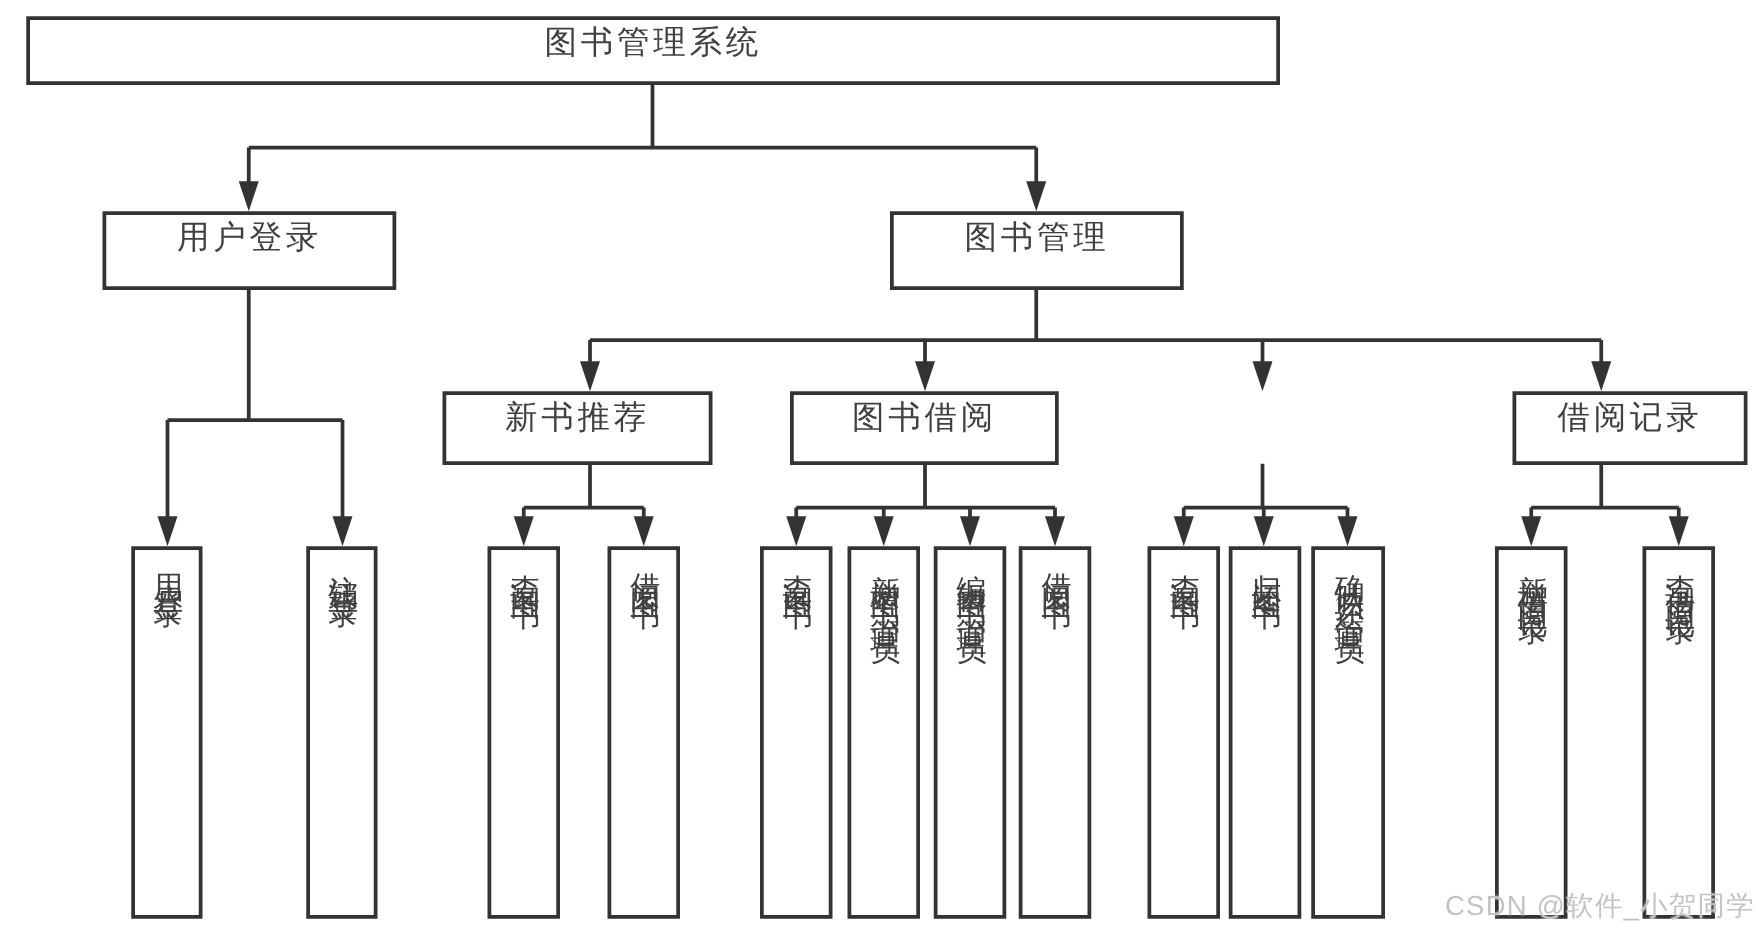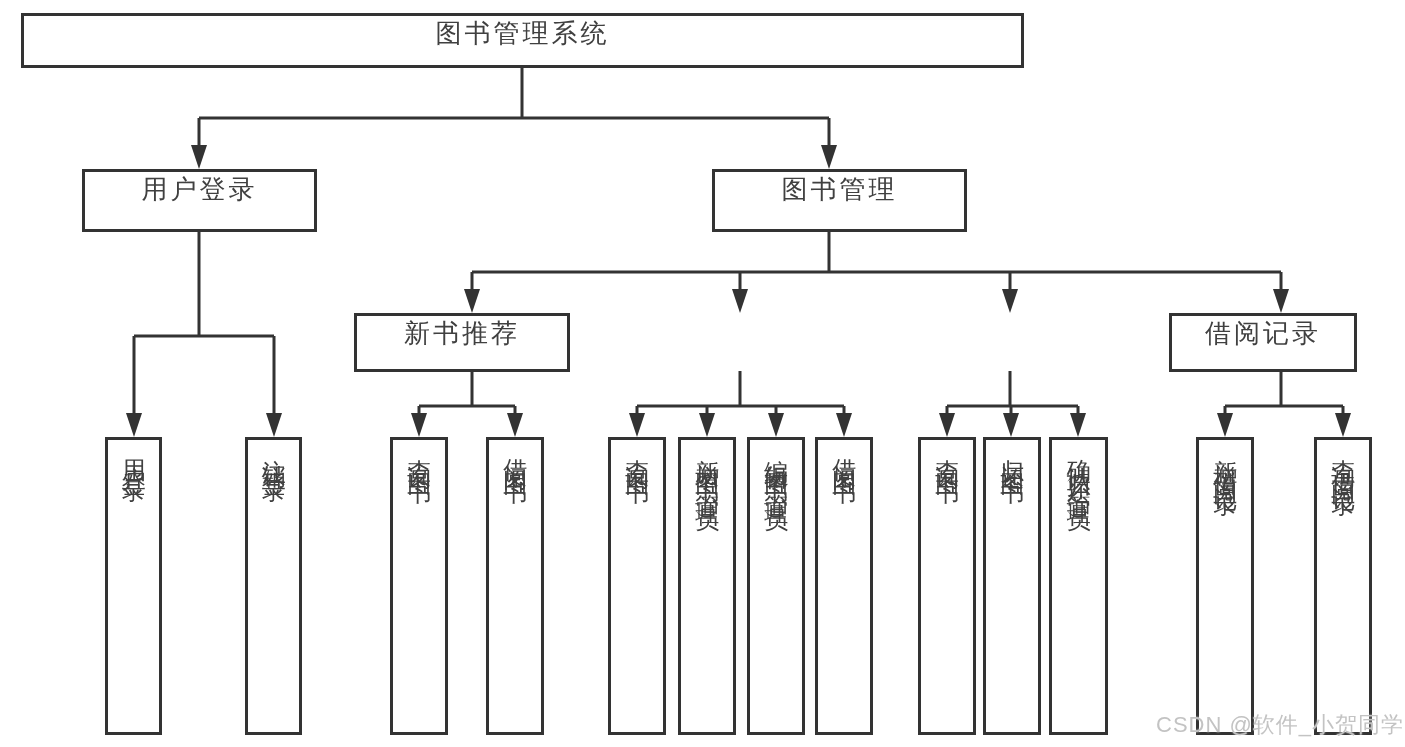--- a/index.html
+++ b/index.html
@@ -97,28 +97,31 @@
     </g>
   </svg>
 
   <div class="node h" style="left:21px; top:13px; width:1003px; height:55px;">
     <span>图书管理系统</span>
   </div>
 
   <div class="node h" style="left:82px; top:169px; width:235px; height:63px;">
     <span>用户登录</span>
   </div>
-  <div class="node h" style="left:712px; top:169px; width:255px; height:63px;">
+  <div class="node h" style="left:712px; top:169px; width:235px; height:63px;">
     <span>图书管理</span>
   </div>
 
   <div class="node h" style="left:354px; top:313px; width:216px; height:59px;">
     <span>新书推荐</span>
   </div>
-  <div class="node h" style="left:1169px; top:313px; width:188px; height:59px;">
+  <div class="node h" style="left:632px; top:313px; width:215px; height:59px;">
+    <span>图书借阅</span>
+  </div>
+  <div class="node h" style="left:1210px; top:313px; width:188px; height:59px;">
     <span>借阅记录</span>
   </div>
 
   <div class="node v" style="left:105px; top:437px; width:57px; height:298px;">
     <span>用户登录</span>
   </div>
   <div class="node v" style="left:245px; top:437px; width:57px; height:298px;">
     <span>注销登录</span>
   </div>
 

